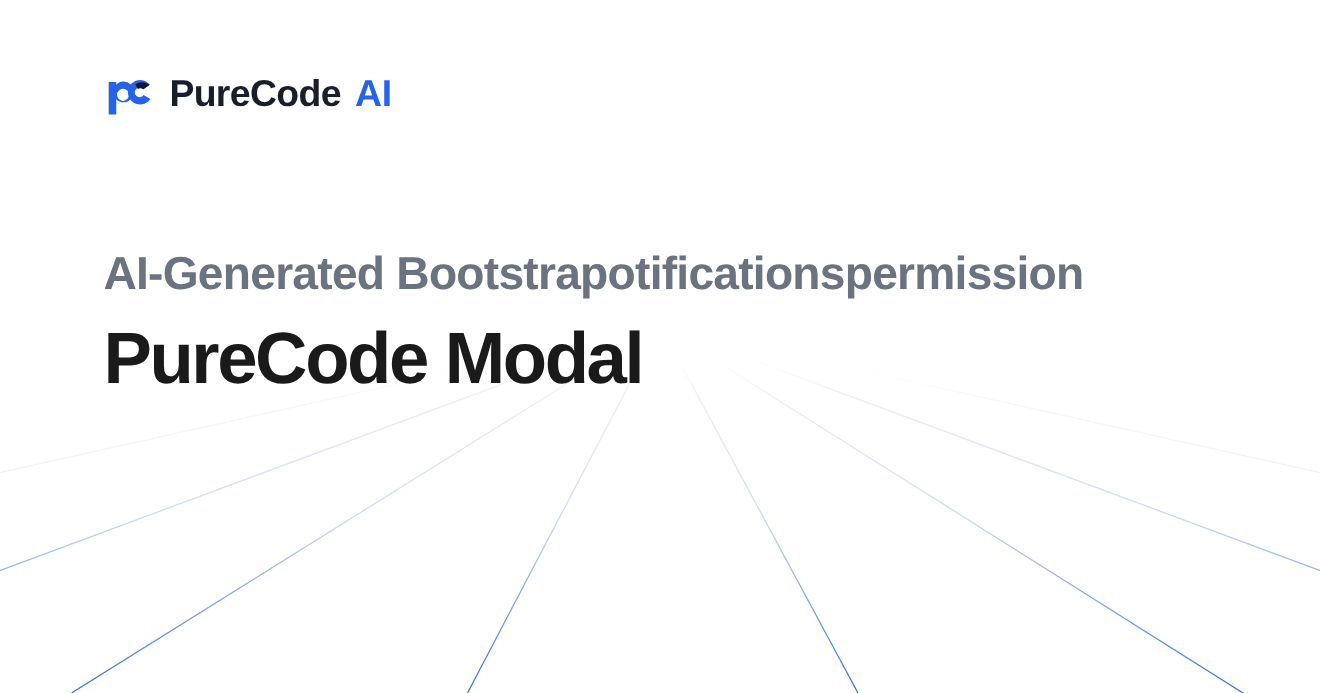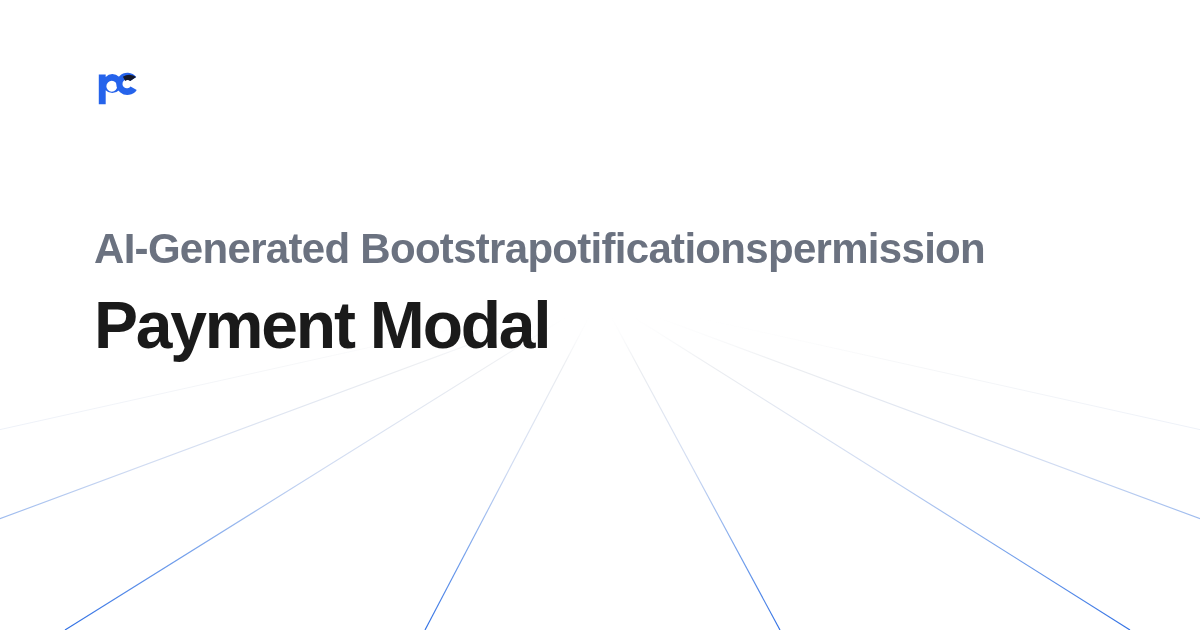--- a/index.html
+++ b/index.html
@@ -175,20 +175,24 @@
     <svg class="brand-mark" viewBox="0 0 48 48" xmlns="http://www.w3.org/2000/svg">
 
       <path d="M5 13 h7.2 v2.6 a9.4 9.4 0 0 1 6.9 -3 a9.9 9.9 0 0 1 0 19.8 a9.4 9.4 0 0 1 -6.9 -3 V44 H5 Z
                M18.6 19.6 a5.7 5.7 0 1 0 0 11.4 a5.7 5.7 0 0 0 0 -11.4 Z" fill="#2563eb"></path>
 
       <path d="M44.6 29.1 a11.6 11.6 0 1 1 -0.6 -13.4 l-6.2 4.2 a4.6 4.6 0 1 0 0.3 5.6 Z" fill="#2563eb"></path>
 
       <path d="M30.2 15.3 a11.6 11.6 0 0 1 13.8 0.4 l-6.2 4.2 a4.6 4.6 0 0 0 -5.2 -0.2 Z" fill="#15182a"></path>
     </svg>
 
+    <span class="brand-wordmark">
+      <span class="brand-name">PureCode</span>
+      <span class="brand-suffix">AI</span>
+    </span>
   </div>
 
   <div class="hero">
     <div class="hero-eyebrow">AI-Generated Bootstrapotificationspermission</div>
-    <h1 class="hero-title">Payment Modal</h1>
+    <h1 class="hero-title">PureCode Modal</h1>
   </div>
 
 </div>
 
 </body></html>

